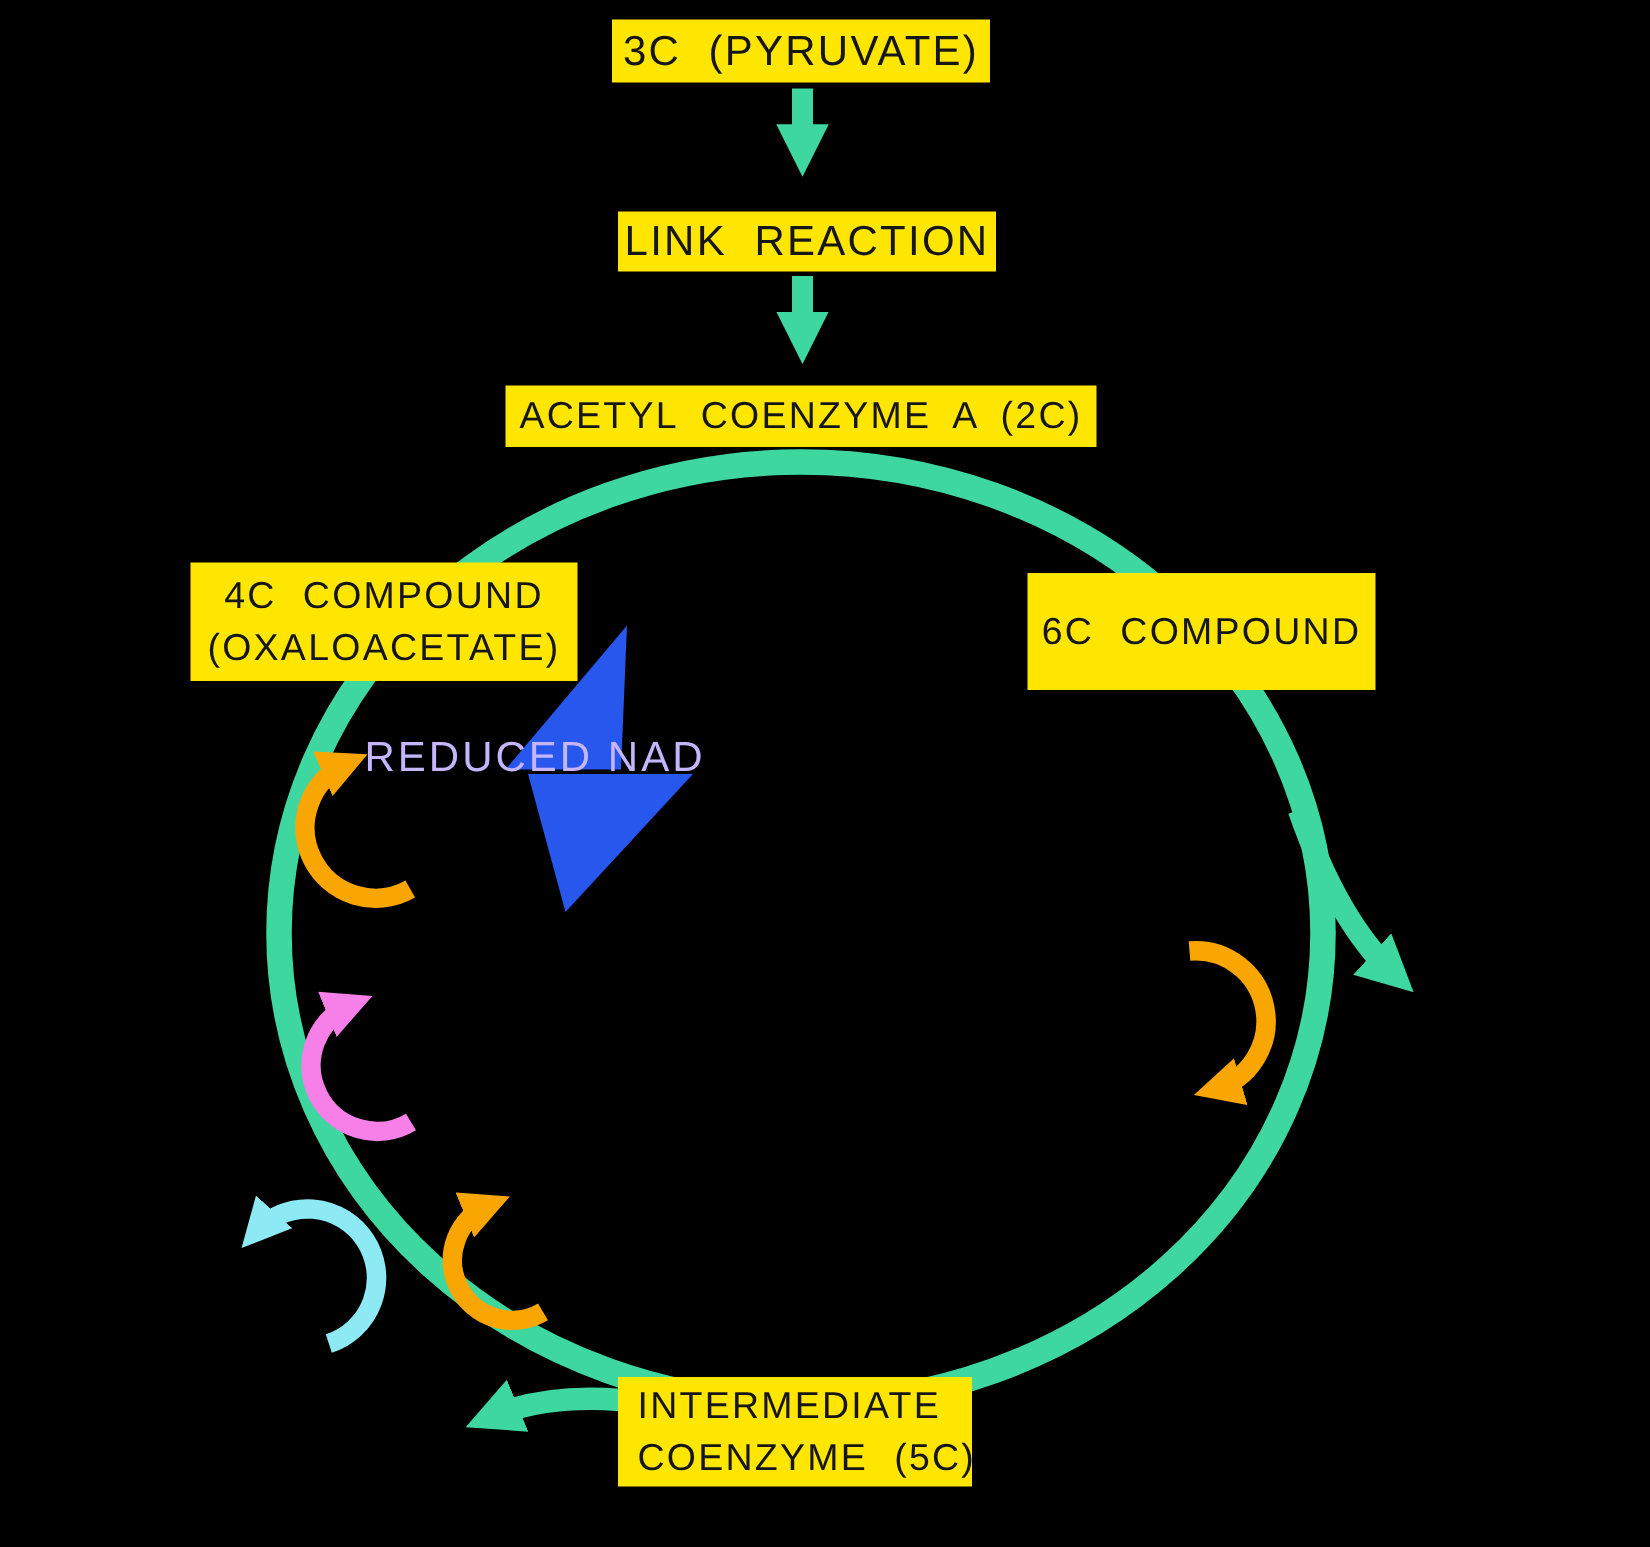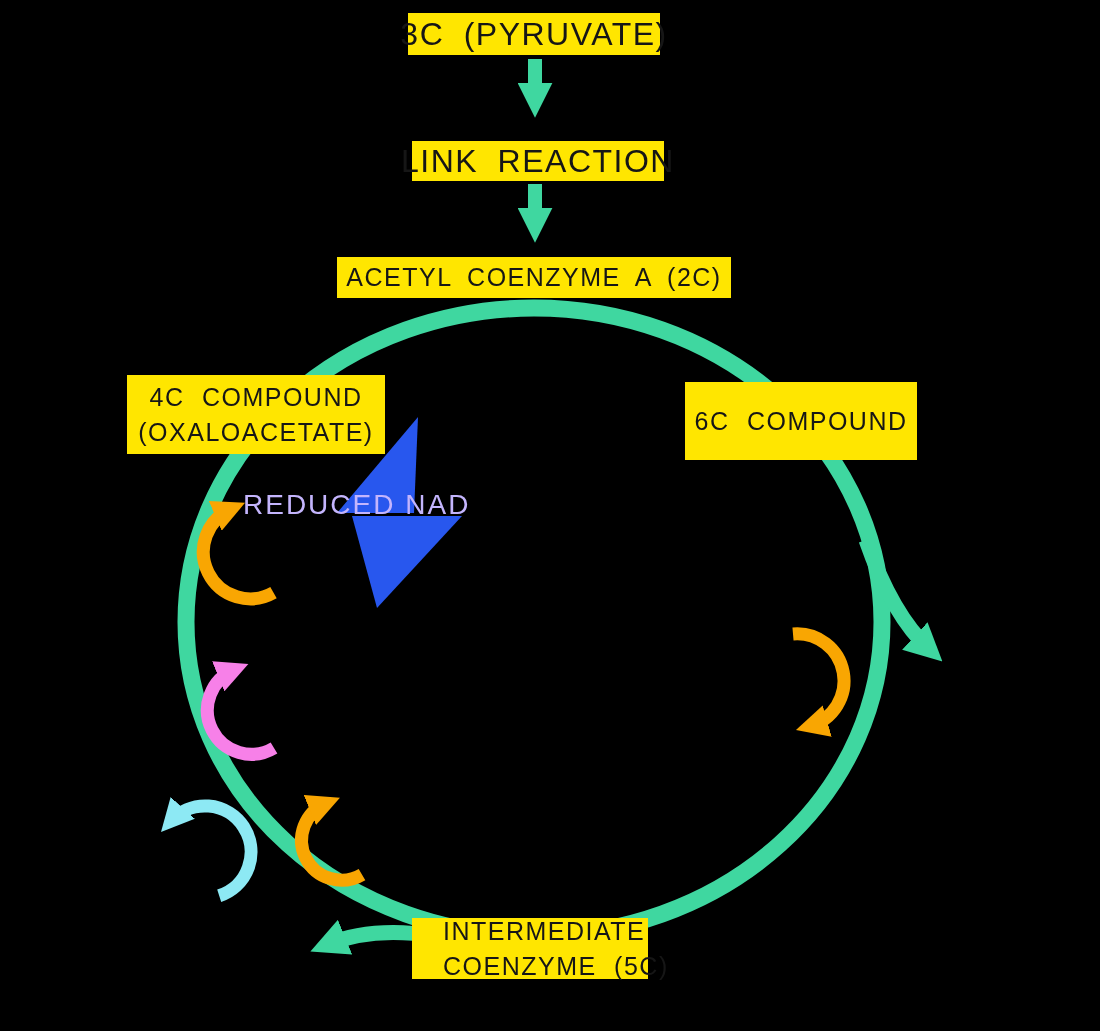--- a/index.html
+++ b/index.html
@@ -4,30 +4,30 @@
 <style>
   html,body { margin:0; padding:0; background:#000; }
   .stage {
     position:relative; width:1100px; height:1031px; background:#000000;
     overflow:hidden; font-family:"Liberation Sans", sans-serif;
   }
   .art { position:absolute; left:0; top:0; width:1100px; height:1031px; }
   .box {
     position:absolute; background:#FFE600; color:#161616;
     display:flex; flex-direction:column; align-items:center; justify-content:center;
-    text-align:center; font-size:32px; letter-spacing:1.5px; word-spacing:9px;
+    text-align:center; font-size:28px; letter-spacing:1.5px; word-spacing:9px;
     line-height:1.38; white-space:nowrap;
   }
   .box-pyruvate      { left:408px; top:13px;  width:252px; height:42px; }
   .box-link          { left:412px; top:141px; width:252px; height:40px; }
   .box-acetyl        { left:337px; top:257px; width:394px; height:41px; font-size:25px; word-spacing:7px; }
   .box-fourc         { left:127px; top:375px; width:258px; height:79px; font-size:25px; }
   .box-sixc          { left:685px; top:382px; width:232px; height:78px; font-size:25px; }
-  .box-intermediate  { left:412px; top:918px; width:236px; height:61px; font-size:25px;
-                       align-items:flex-start; text-align:left; padding-left:31px; box-sizing:border-box; }
+  .box-intermediate  { left:412px; top:918px; width:236px; height:73px; font-size:25px;
+                       align-items:flex-start; text-align:left; padding-left:13px; box-sizing:border-box; }
   .hidden-label {
     position:absolute; left:243px; top:489px; color:#c4b5fd;
     font-size:28px; letter-spacing:2px; white-space:nowrap;
   }
 </style>
 </head>
 <body>
 
 <div class="stage">
 

